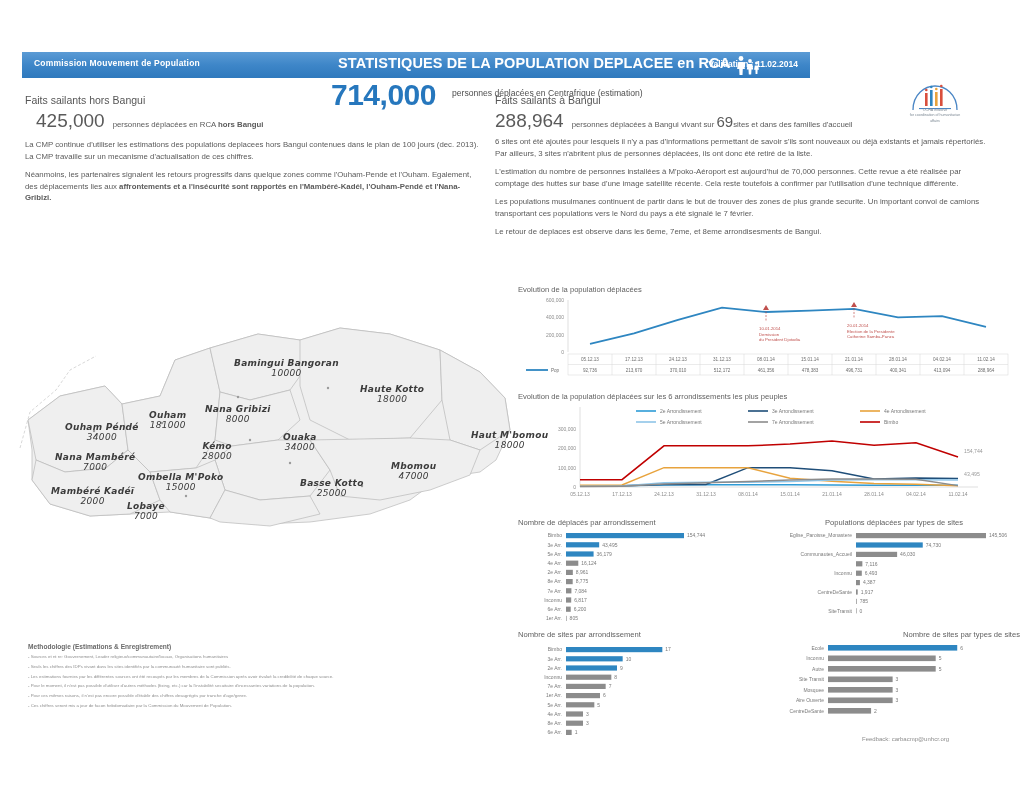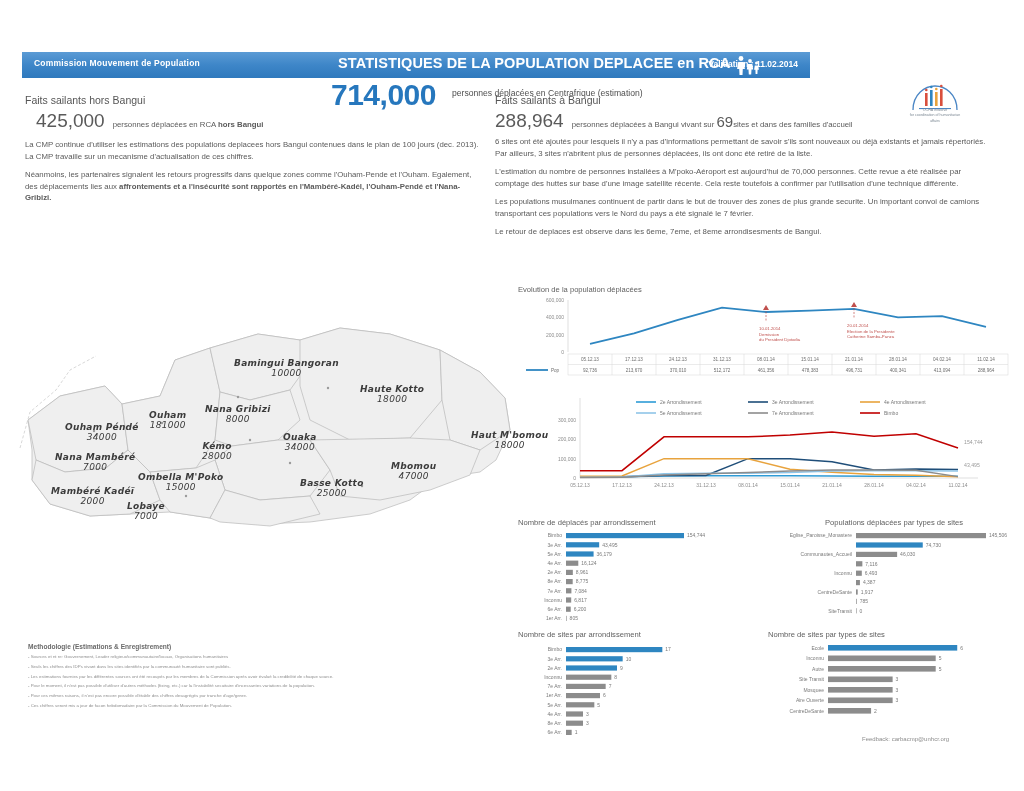--- a/index.html
+++ b/index.html
@@ -215,20 +215,21 @@
         <text x="336" y="77.7" text-anchor="middle" class="tbl-txt">496,731</text>
         <text x="380" y="77.7" text-anchor="middle" class="tbl-txt">400,341</text>
         <text x="424" y="77.7" text-anchor="middle" class="tbl-txt">413,094</text>
         <text x="468" y="77.7" text-anchor="middle" class="tbl-txt">288,964</text>
         <line x1="8" y1="76" x2="30" y2="76" stroke="#2e86c1" stroke-width="1.8"></line>
         <text x="33" y="77.9" class="tbl-txt">Pop</text>
       </svg>
   </div>
 
   <div class="ch2">
+    <div class="chart-title">Evolution de la population déplacées sur les 6 arrondissements les plus peuples</div>
     <svg id="svg-ch2" width="498" height="110" viewBox="0 0 498 110">
         <text x="58" y="88" text-anchor="end" class="tick-lbl">0</text>
         <text x="58" y="68.66666666666667" text-anchor="end" class="tick-lbl">100,000</text>
         <text x="58" y="49.333333333333336" text-anchor="end" class="tick-lbl">200,000</text>
         <text x="58" y="30" text-anchor="end" class="tick-lbl">300,000</text>
         <line x1="62" y1="6" x2="62" y2="86" stroke="#c9c9c9" stroke-width="0.6"></line>
         <line x1="62" y1="86" x2="460" y2="86" stroke="#c9c9c9" stroke-width="0.6"></line>
         <path d="M62 85.03333333333333 L104 84.84 L146 84.06666666666666 L188 83.87333333333333 L230 83.77666666666667 L272 83.87333333333333 L314 83.97 L356 84.16333333333333 L398 84.22133333333333 L440 84.26754" fill="none" stroke="#2e9bd6" stroke-width="1.5"></path>
         <path d="M62 85.03333333333333 L104 84.84 L146 83.48666666666666 L188 83.48666666666666 L230 66.66666666666667 L272 66.66666666666667 L314 69.75999999999999 L356 77.88 L398 76.91333333333333 L440 77.59096666666667" fill="none" stroke="#1f4e79" stroke-width="1.5"></path>
         <path d="M62 84.26 L104 84.06666666666666 L146 66.66666666666667 L188 66.66666666666667 L230 66.66666666666667 L272 77.3 L314 80.2 L356 82.52 L398 83.29333333333334 L440 84.64666666666666" fill="none" stroke="#e8a33d" stroke-width="1.5"></path>
@@ -357,21 +358,21 @@
         <text x="44" y="85.99999999999999" text-anchor="end" class="catlab">8e Arr.</text>
         <rect x="48" y="81.6" width="17" height="5.2" fill="#8c8c8c"></rect>
         <text x="68" y="85.99999999999999" class="barlab">3</text>
         <text x="44" y="95.19999999999999" text-anchor="end" class="catlab">6e Arr.</text>
         <rect x="48" y="90.8" width="5.666666666666666" height="5.2" fill="#8c8c8c"></rect>
         <text x="56.666666666666664" y="95.19999999999999" class="barlab">1</text>
       </svg>
   </div>
 
   <div class="ch6">
-    <div class="chart-title" style="text-align:left;">Nombre de sites par types de sites</div>
+    <div class="chart-title" style="text-align:right;">Nombre de sites par types de sites</div>
     <svg id="svg-ch6" width="252" height="88" viewBox="0 0 252 88">
         <text x="56" y="10.600000000000001" text-anchor="end" class="catlab">Ecole</text>
         <rect x="60" y="6" width="129.23076923076923" height="5.6" fill="#2e86c1"></rect>
         <text x="192.23076923076923" y="10.600000000000001" class="barlab">6</text>
         <text x="56" y="21.1" text-anchor="end" class="catlab">Inconnu</text>
         <rect x="60" y="16.5" width="107.6923076923077" height="5.6" fill="#8c8c8c"></rect>
         <text x="170.69230769230768" y="21.1" class="barlab">5</text>
         <text x="56" y="31.6" text-anchor="end" class="catlab">Autre</text>
         <rect x="60" y="27" width="107.6923076923077" height="5.6" fill="#8c8c8c"></rect>
         <text x="170.69230769230768" y="31.6" class="barlab">5</text>

